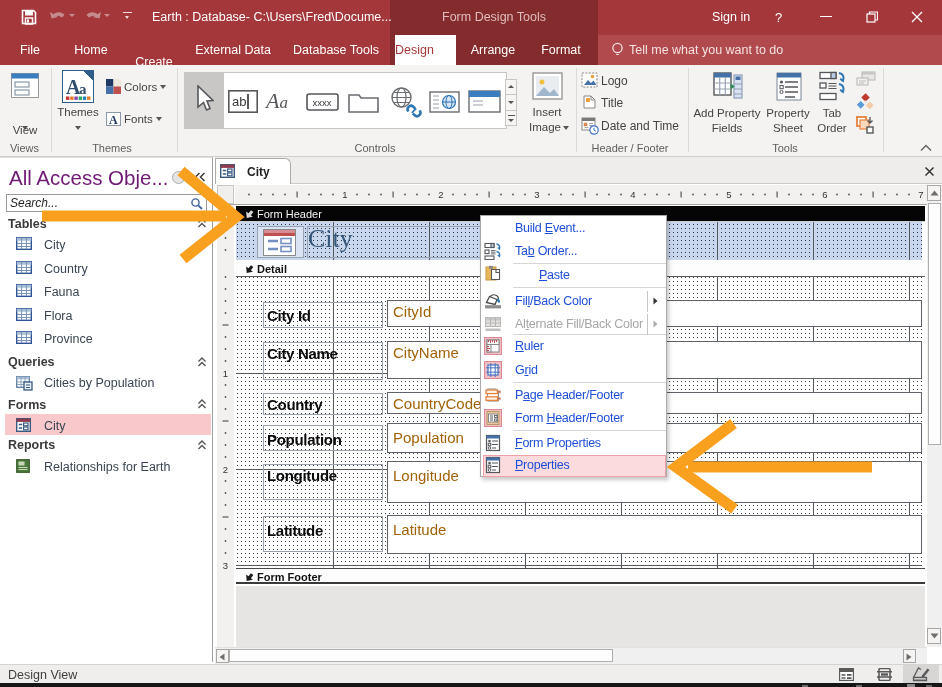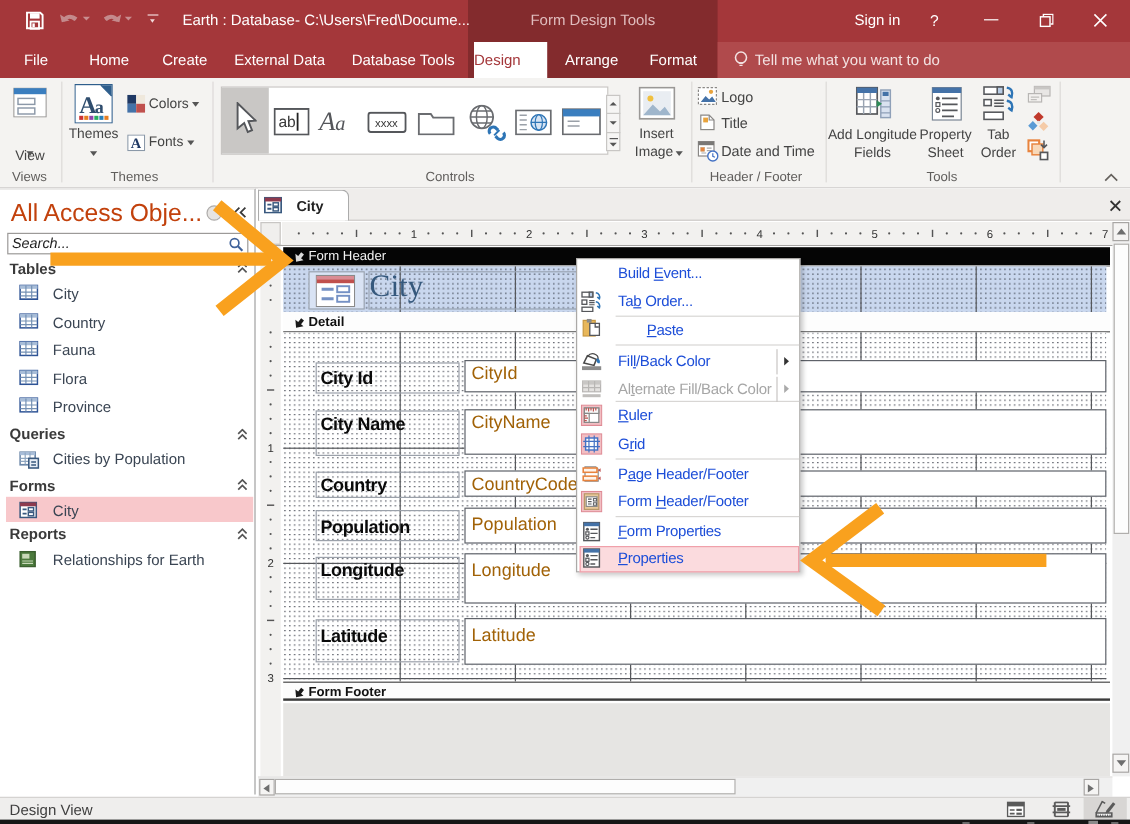--- a/index.html
+++ b/index.html
@@ -85,21 +85,21 @@
   </svg>
   <svg class="abs" style="left:911px;top:11px;" width="12" height="12" viewBox="0 0 12 12">
     <path d="M1 1 L11 11 M11 1 L1 11" stroke="#fff" stroke-width="1.3"></path>
   </svg>
 </div>
 <div class="abs" id="tabrow">
   <div class="abs" id="ctxtabs"></div>
   <div class="abs" id="tellme"></div>
   <div class="rtab" style="left:10px;width:40px;">File</div>
   <div class="rtab" style="left:66px;width:50px;">Home</div>
-  <div class="rtab" style="left:129px;width:50px;">Create</div>
+  <div class="rtab" style="left:129px;width:50px;margin-top:12px;">Create</div>
   <div class="rtab" style="left:191px;width:84px;">External Data</div>
   <div class="rtab" style="left:289px;width:94px;">Database Tools</div>
   <div id="designtab">Design</div>
   <div class="rtab" style="left:466px;width:54px;">Arrange</div>
   <div class="rtab" style="left:534px;width:54px;">Format</div>
   <svg class="abs" style="left:611px;top:7px;" width="13" height="17" viewBox="0 0 13 17">
     <circle cx="6.5" cy="6" r="4.6" fill="none" stroke="#F3E2E2" stroke-width="1.3"></circle>
     <path d="M4.8 10.5 h3.4 M5.2 12.5 h2.6" stroke="#F3E2E2" stroke-width="1.2"></path>
   </svg>
   <div class="rtab" style="left:629px;width:160px;text-align:left;color:#F3E2E2;">Tell me what you want to do</div>
@@ -239,21 +239,21 @@
 
   <svg class="abs" style="left:713px;top:7px;" width="30" height="29" viewBox="0 0 30 29">
     <rect x="1" y="1" width="17" height="22" fill="#fff" stroke="#55575B" stroke-width="1.4"></rect>
     <rect x="1" y="1" width="17" height="4.5" fill="#4472A8"></rect>
     <path d="M6.7 5.5 v17.5 M12.3 5.5 v17.5 M1 11 h17 M1 17 h17" stroke="#9AA4B2" stroke-width="1.2"></path>
     <rect x="21" y="3" width="8" height="23" fill="#D9E2F0" stroke="#8FA0B8" stroke-width="1.2"></rect>
     <rect x="22.5" y="4.5" width="5" height="3.5" fill="#4472A8"></rect>
     <path d="M21 12 h8 M21 17 h8 M21 22 h8" stroke="#8FA0B8" stroke-width="1"></path>
     <path d="M22 14.5 l-4.5 -3 v6 z" fill="#2E8B57"></path>
   </svg>
-  <div class="btxt" style="left:727px;top:41.5px;">Add Longitude</div>
+  <div class="btxt" style="left:727px;top:41.5px;">Add Property</div>
   <div class="btxt" style="left:727px;top:57px;">Fields</div>
   <svg class="abs" style="left:776px;top:7px;" width="26" height="29" viewBox="0 0 26 29">
     <rect x="1" y="1" width="24" height="27" fill="#fff" stroke="#7A8694"></rect>
     <rect x="1" y="1" width="24" height="4.5" fill="#4472A8"></rect>
     <circle cx="5.5" cy="10" r="1.6" fill="#55575B"></circle>
     <path d="M9 10 h13 M9 15 h13 M9 20 h13 M9 25 h10" stroke="#55575B" stroke-width="1.4"></path>
     <rect x="4" y="13.5" width="3.2" height="3.2" fill="none" stroke="#55575B"></rect>
     <circle cx="5.5" cy="20" r="1.6" fill="none" stroke="#55575B"></circle>
   </svg>
   <div class="btxt" style="left:788px;top:41.5px;">Property</div>
@@ -284,21 +284,21 @@
     <rect x="1" y="2" width="9" height="9" fill="#fff" stroke="#E8833D" stroke-width="1.8"></rect>
     <rect x="4" y="5" width="9" height="9" fill="#F8D8B8" stroke="#E8833D" stroke-width="1.2"></rect>
     <rect x="11" y="12" width="6" height="6" fill="#fff" stroke="#55575B" stroke-width="1.4"></rect>
     <path d="M14 2 v6 m-2.5 -2.5 l2.5 2.5 l2.5 -2.5" stroke="#55575B" stroke-width="1.3" fill="none"></path>
   </svg>
   <svg class="abs" style="left:920px;top:79px;" width="12" height="8" viewBox="0 0 12 8">
     <path d="M1 6.5 L6 1.5 L11 6.5" fill="none" stroke="#66625E" stroke-width="1.4"></path>
   </svg>
 </div>
 <div class="abs" id="navpane">
-  <div class="abs" style="left:9px;top:8px;font-size:20.5px;color:#c2410c;white-space:nowrap;">All Access Obje...</div>
+  <div class="abs" style="left:9px;top:8px;font-size:20.5px;color:#701a75;white-space:nowrap;">All Access Obje...</div>
   <div class="abs" style="left:172px;top:13px;width:13px;height:13px;border-radius:50%;background:#E6E4E2;border:1px solid #AEACAA;"></div>
   <svg class="abs" style="left:194px;top:14px;" width="12" height="10" viewBox="0 0 12 10">
     <path d="M5.5 1 L1.5 5 L5.5 9 M10.5 1 L6.5 5 L10.5 9" fill="none" stroke="#3A3A3A" stroke-width="1.5"></path>
   </svg>
   <div class="abs" style="left:6px;top:36px;width:201px;height:18px;background:#fff;border:1px solid #9C9A98;">
     <div class="abs" style="left:3px;top:1px;font-size:12px;font-style:italic;color:#1F1F1F;">Search...</div>
     <svg class="abs" style="left:183px;top:2px;" width="13" height="13" viewBox="0 0 13 13">
       <circle cx="5.5" cy="5.5" r="3.6" fill="none" stroke="#41639B" stroke-width="1.4"></circle>
       <path d="M8.3 8.3 L12 12" stroke="#41639B" stroke-width="1.8"></path>
     </svg>

